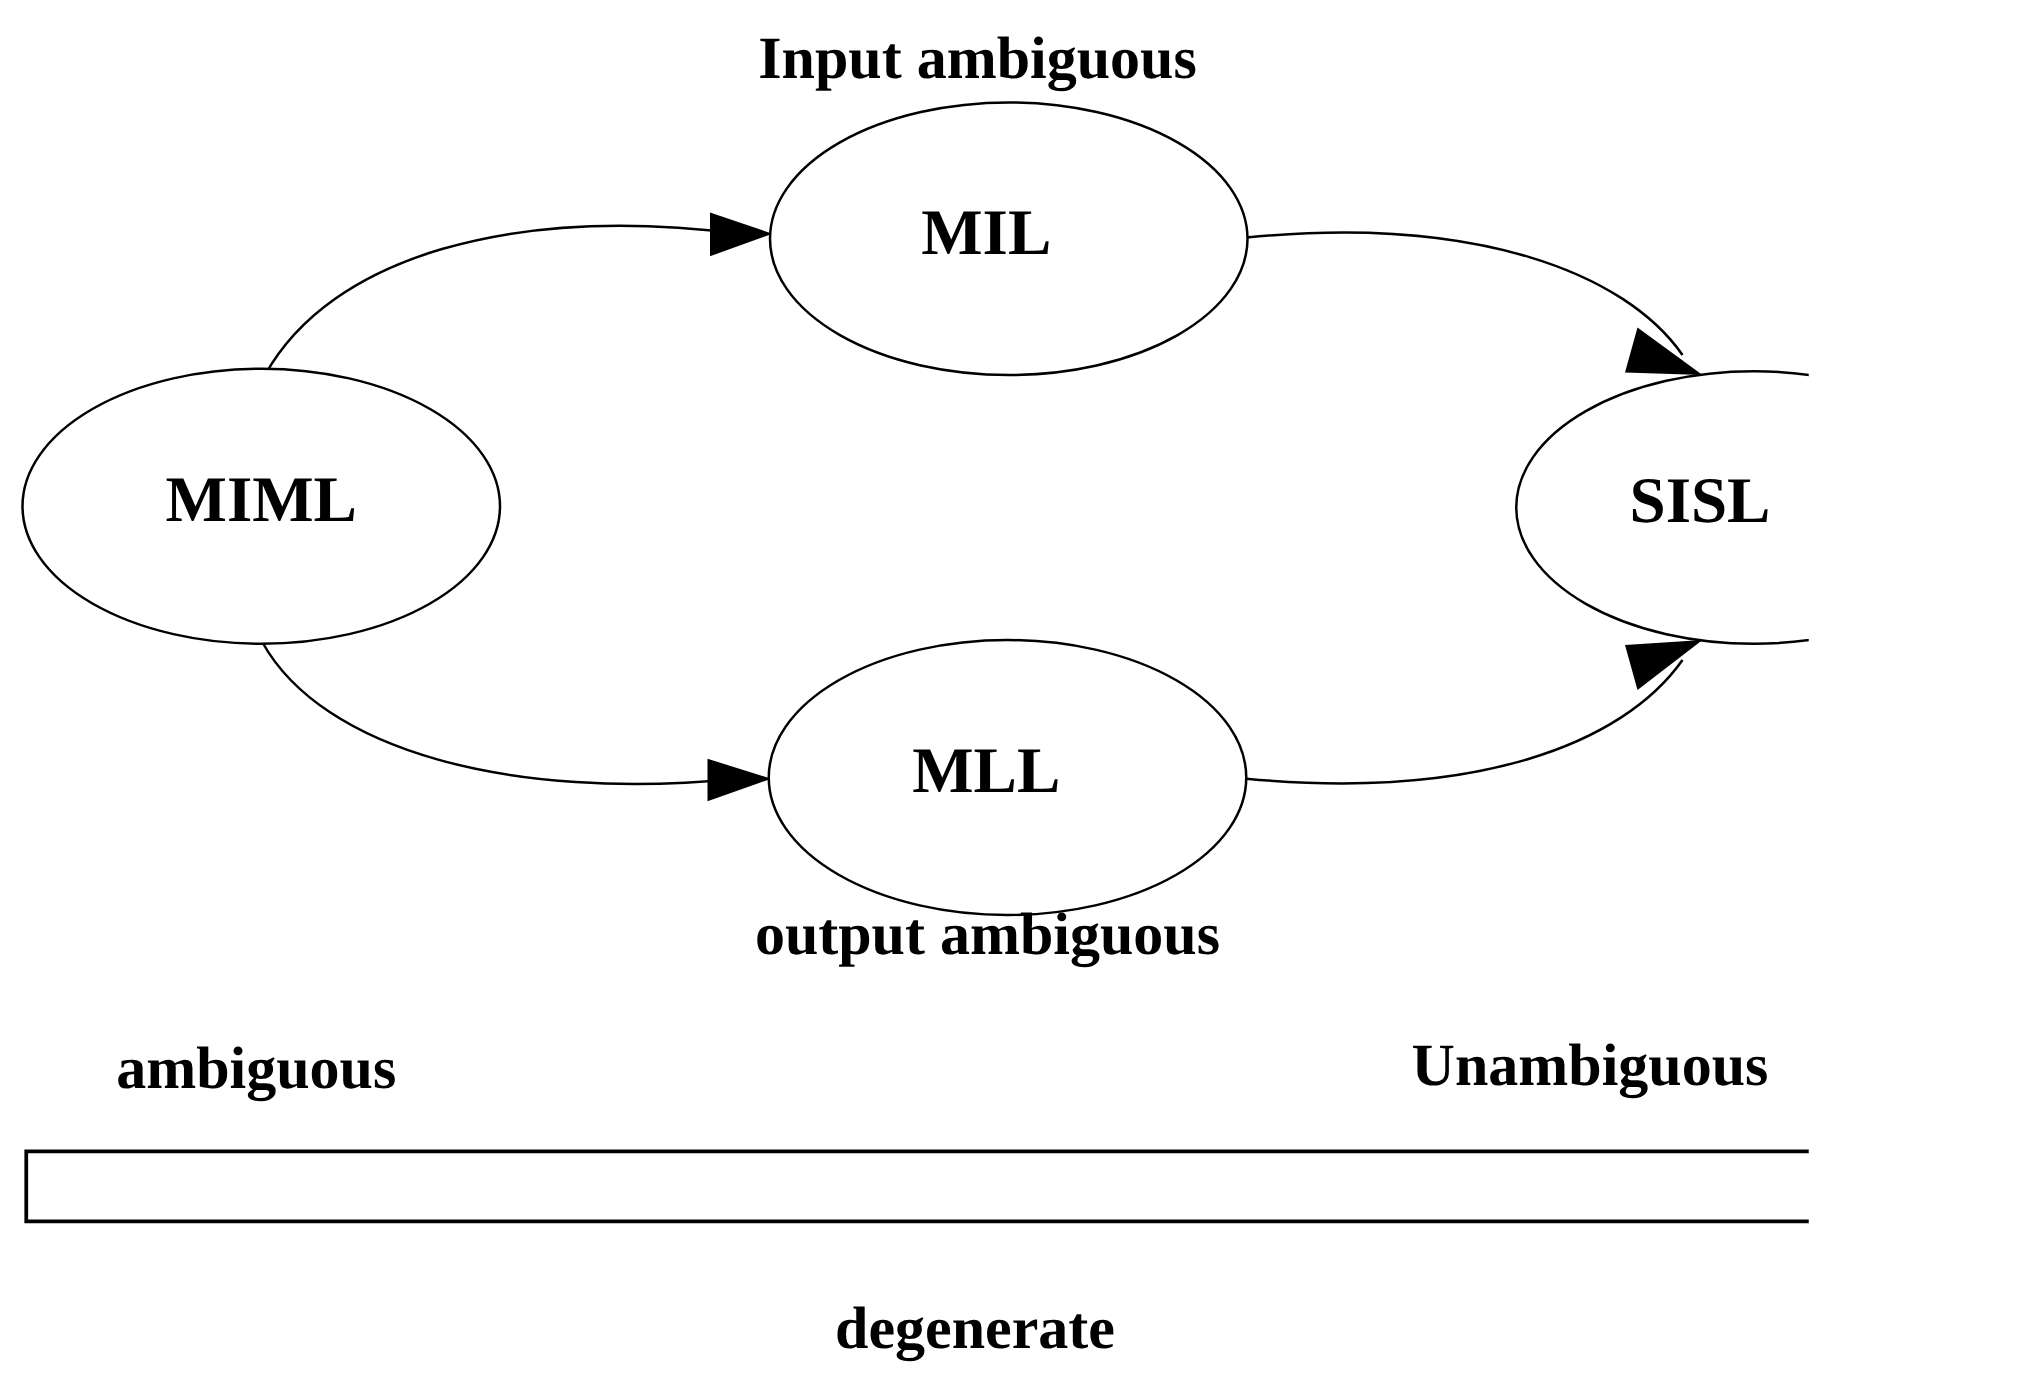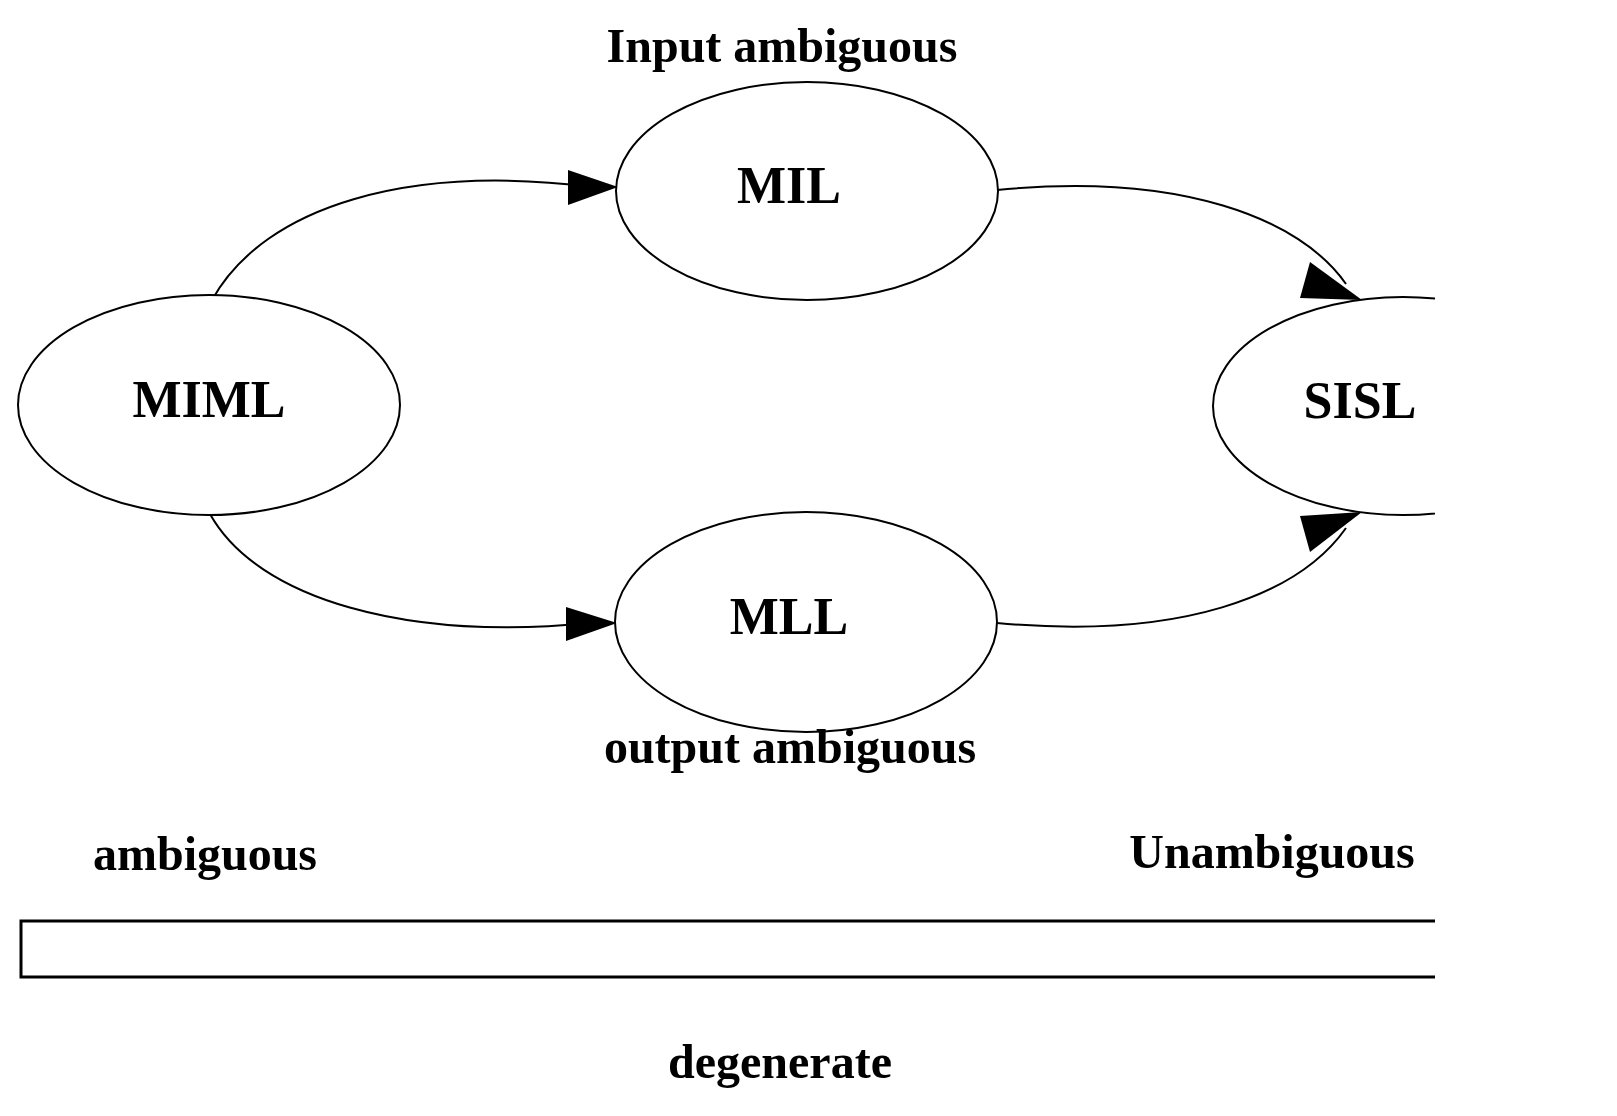--- a/index.html
+++ b/index.html
@@ -10,20 +10,21 @@
   }
   body {
     font-family: "Liberation Serif", "DejaVu Serif", serif;
   }
   #canvas {
     position: relative;
     width: 1435px;
     height: 1116px;
     background: #ffffff;
     overflow: hidden;
+    padding-left: 12px;
   }
   #diagram-svg {
     position: absolute;
     left: 0;
     top: 0;
     width: 1617px;
     height: 1116px;
   }
   .node-label {
     font-family: "Liberation Serif", "DejaVu Serif", serif;

